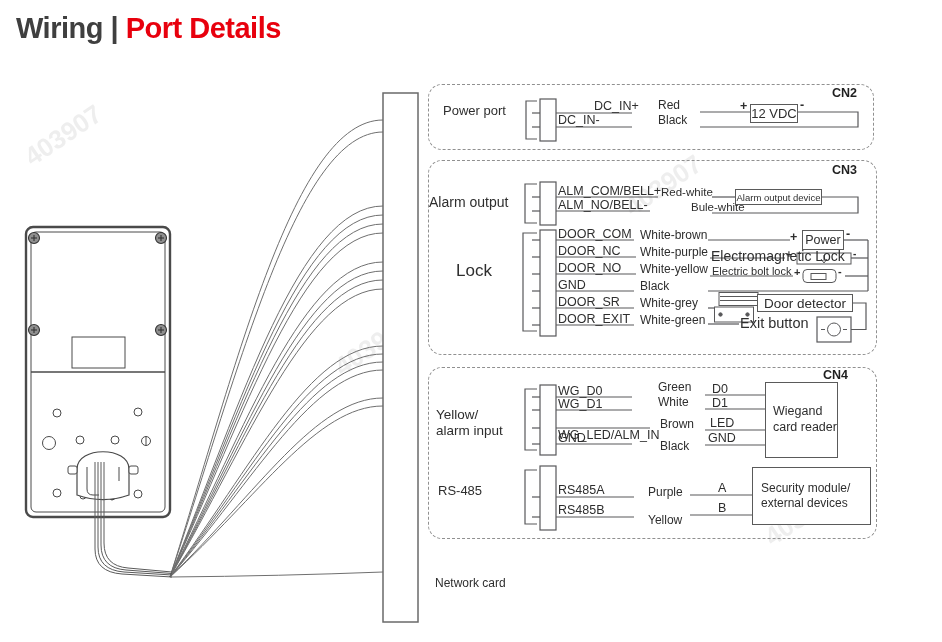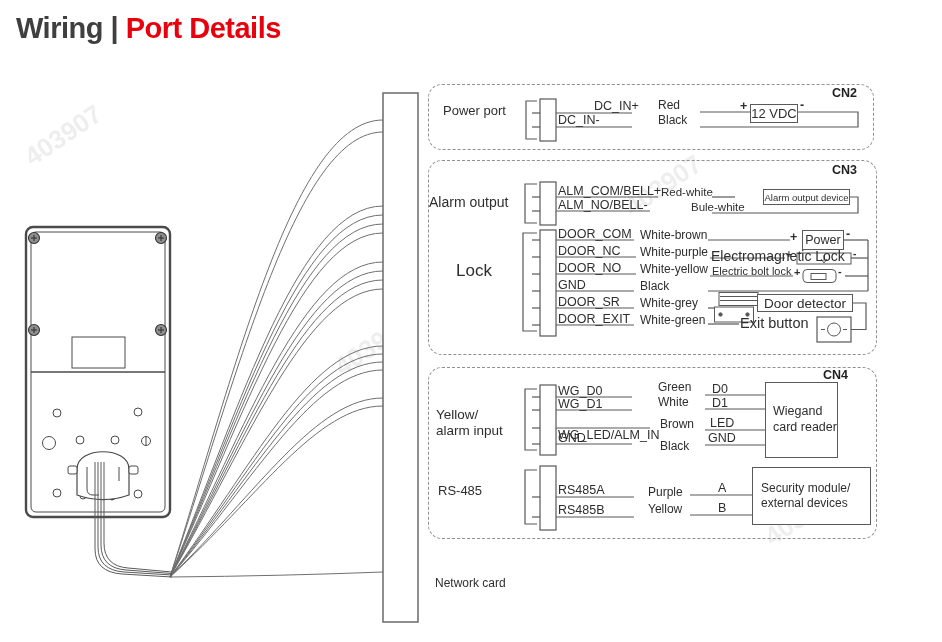--- a/index.html
+++ b/index.html
@@ -234,21 +234,21 @@
   <div class="lbl sm" style="left:658px;top:114px;">Black</div>
   <span class="pm" style="left:740px;top:99px;">+</span>
   <span class="pm" style="left:800px;top:98px;">-</span>
   <div class="box" style="left:750px;top:104px;width:48px;height:19px;font-size:13px;">12 VDC</div>
 
   <div class="lbl" style="left:429px;top:195px;font-size:14px;">Alarm output</div>
   <div class="lbl" style="left:558px;top:185px;">ALM_COM/BELL+</div>
   <div class="lbl" style="left:558px;top:199px;">ALM_NO/BELL-</div>
   <div class="lbl sm" style="left:661px;top:186px;font-size:11.5px;">Red-white</div>
   <div class="lbl sm" style="left:661px;top:201px;font-size:11.5px;padding-left:30px;">Bule-white</div>
-  <div class="box" style="left:735px;top:189px;width:87px;height:16px;font-size:9.5px;margin-left:28px;">Alarm output device</div>
+  <div class="box" style="left:735px;top:189px;width:87px;height:16px;font-size:9.5px;">Alarm output device</div>
 
   <div class="lbl" style="left:456px;top:262px;font-size:17px;text-align:right;">Lock</div>
   <div class="lbl" style="left:558px;top:228px;">DOOR_COM</div>
   <div class="lbl" style="left:558px;top:245px;">DOOR_NC</div>
   <div class="lbl" style="left:558px;top:262px;">DOOR_NO</div>
   <div class="lbl" style="left:558px;top:279px;">GND</div>
   <div class="lbl" style="left:558px;top:296px;">DOOR_SR</div>
   <div class="lbl" style="left:558px;top:313px;">DOOR_EXIT</div>
   <div class="lbl sm" style="left:640px;top:229px;">White-brown</div>
   <div class="lbl sm" style="left:640px;top:246px;">White-purple</div>
@@ -288,21 +288,21 @@
   <div class="lbl" style="left:708px;top:432px;">GND</div>
   <div class="box col2" style="left:765px;top:382px;width:73px;height:76px;padding-left:7px;">
     <div>Wiegand</div>
     <div>card reader</div>
   </div>
 
   <div class="lbl" style="left:438px;top:484px;font-size:13px;">RS-485</div>
   <div class="lbl" style="left:558px;top:484px;">RS485A</div>
   <div class="lbl" style="left:558px;top:504px;">RS485B</div>
   <div class="lbl sm" style="left:648px;top:486px;">Purple</div>
-  <div class="lbl sm" style="left:648px;top:503px;">Yellow</div>
+  <div class="lbl sm" style="left:648px;top:514px;">Yellow</div>
   <div class="lbl" style="left:718px;top:482px;">A</div>
   <div class="lbl" style="left:718px;top:502px;">B</div>
   <div class="box col2" style="left:752px;top:467px;width:119px;height:58px;padding-left:8px;font-size:12px;">
     <div>Security module/</div>
     <div>external devices</div>
   </div>
 
   <div class="lbl sm" style="left:435px;top:577px;">Network card</div>
 
 </div>

